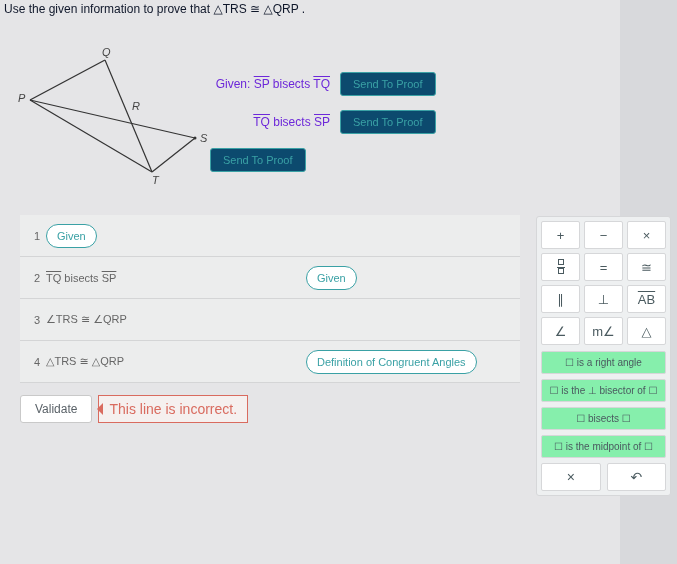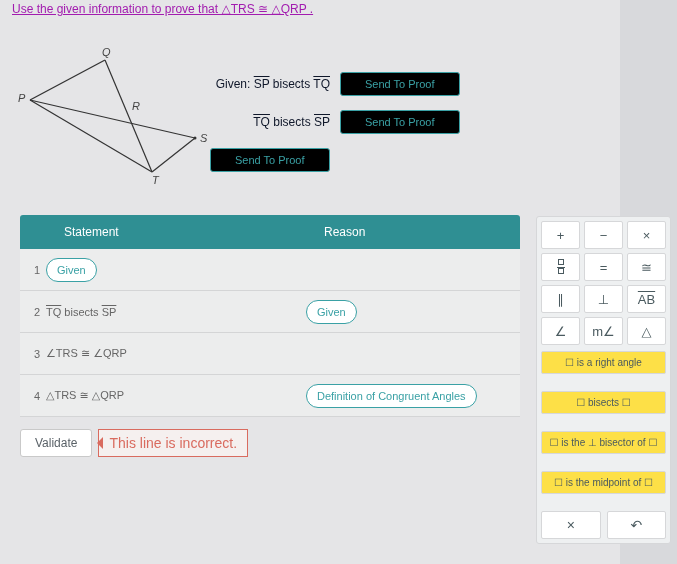--- a/index.html
+++ b/index.html
@@ -15,24 +15,23 @@
   }
   .page-bg {
     position: absolute;
     left: 0; top: 0;
     width: 620px;
     height: 100%;
     background: #e5e5e7;
   }
   .title {
     position: absolute;
-    left: 12px; top: 2px;
+    left: 4px; top: 2px;
     font-size: 12px;
-    color: #a21caf;
-    text-decoration: underline;
+    color: #0f172a;
   }
   .diagram {
     position: absolute;
     left: 10px; top: 50px;
     width: 210px; height: 140px;
   }
   .diagram svg { overflow: visible; }
   .diagram-label { font-size: 11px; font-style: italic; fill: #444; }
   .given-section {
     position: absolute;
@@ -42,29 +41,29 @@
     display: flex;
     align-items: center;
     margin-bottom: 10px;
     height: 28px;
   }
   .given-label {
     width: 130px;
     text-align: right;
     padding-right: 10px;
     font-size: 12px;
-    color: #0f172a;
+    color: #6d28d9;
   }
   .overline { text-decoration: overline; }
   .send-btn {
     border: 1px solid #3aa1a5;
     color: #3aa1a5;
-    background: #000000;
+    background: #0c4a6e;
     border-radius: 3px;
-    padding: 5px 24px;
+    padding: 5px 12px;
     font-size: 11px;
     cursor: pointer;
   }
   .proof-table {
     position: absolute;
     left: 20px; top: 215px;
     width: 500px;
   }
   .proof-header {
     display: flex;
@@ -149,27 +148,27 @@
     display: flex;
     align-items: center;
     justify-content: center;
     font-size: 13px;
     color: #4a5a5f;
     cursor: pointer;
     border-radius: 2px;
   }
   .pal-cell .sq { display:inline-block;width:8px;height:8px;border:1px solid #4a5a5f; }
   .pal-wide {
-    background: #fde047;
+    background: #86efac;
     border: 1px solid #d6d7d9;
     font-size: 10px;
     color: #4a5a5f;
     padding: 5px 4px;
     text-align: center;
-    margin-bottom: 17px;
+    margin-bottom: 5px;
     cursor: pointer;
     border-radius: 2px;
   }
   .pal-bottom {
     display: flex;
     gap: 6px;
     margin-top: 4px;
   }
   .pal-action {
     flex: 1;
@@ -228,25 +227,20 @@
       <span class="overline">SP</span>
     </div>
     <button class="send-btn">Send To Proof</button>
   </div>
   <div class="given-row">
     <button class="send-btn">Send To Proof</button>
   </div>
 </div>
 
 <div class="proof-table">
-  <div class="proof-header">
-    <div class="col-num"></div>
-    <div class="col-stmt">Statement</div>
-    <div class="col-reason-h">Reason</div>
-  </div>
 
   <div class="proof-row">
     <div class="row-num">1</div>
     <div class="row-reason"><span class="reason-chip">Given</span></div>
   </div>
 
   <div class="proof-row">
     <div class="row-num">2</div>
     <div class="row-stmt">
       <span class="overline">TQ</span>
@@ -289,20 +283,20 @@
     <div class="pal-cell">∥</div>
     <div class="pal-cell">⊥</div>
     <div class="pal-cell">
         <span class="overline">AB</span>
       </div>
     <div class="pal-cell">∠</div>
     <div class="pal-cell">m∠</div>
     <div class="pal-cell">△</div>
   </div>
   <div class="pal-wide">☐ is a right angle</div>
+  <div class="pal-wide">☐ is the ⊥ bisector of ☐</div>
   <div class="pal-wide">☐ bisects ☐</div>
-  <div class="pal-wide">☐ is the ⊥ bisector of ☐</div>
   <div class="pal-wide">☐ is the midpoint of ☐</div>
   <div class="pal-bottom">
     <div class="pal-action">×</div>
     <div class="pal-action">↶</div>
   </div>
 </div>
 
 </body></html>

